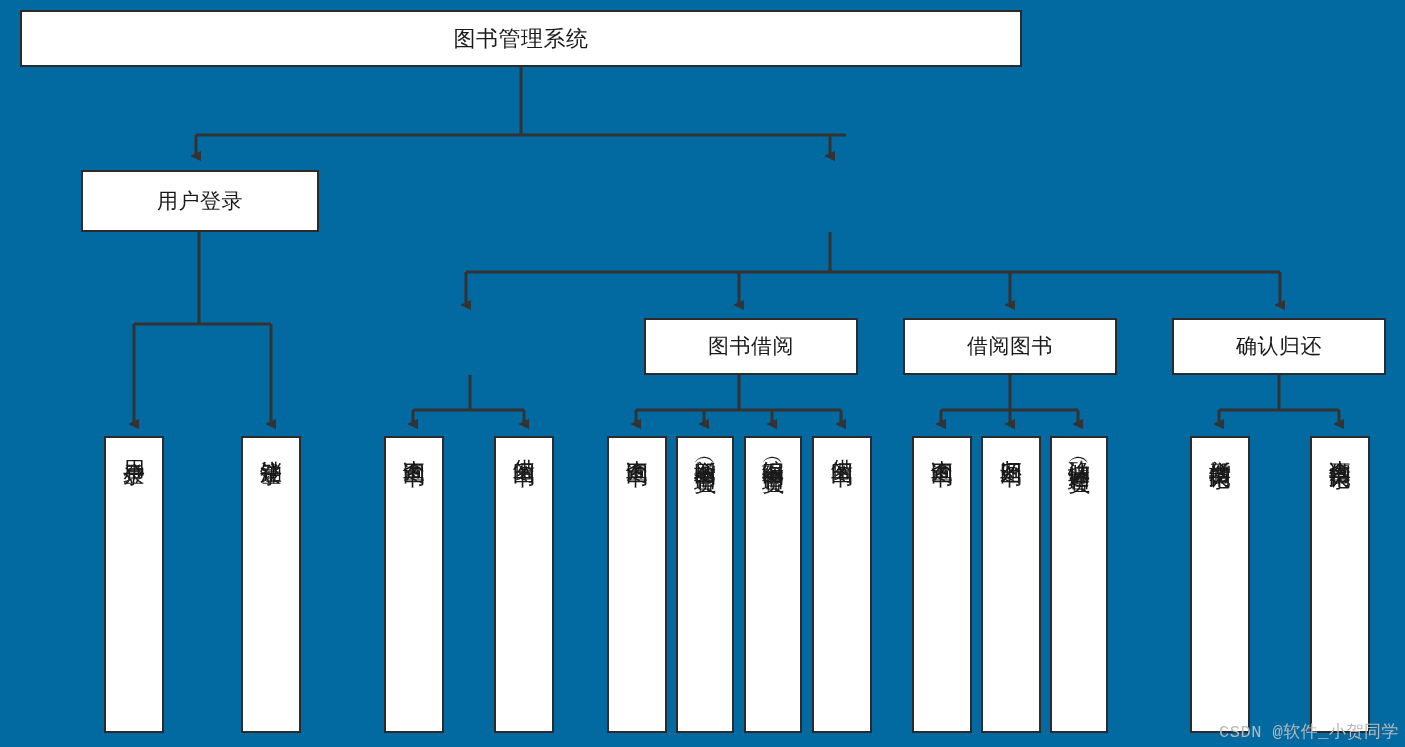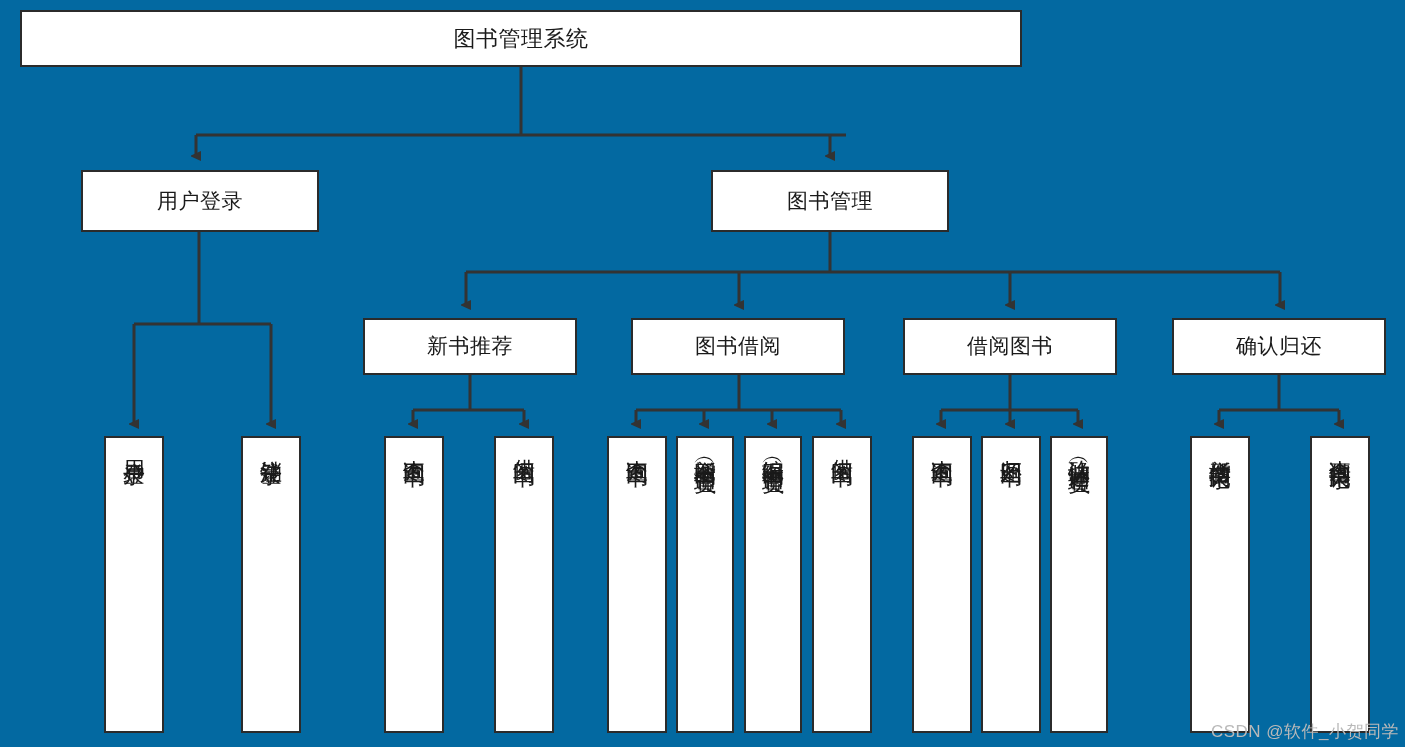--- a/index.html
+++ b/index.html
@@ -61,20 +61,21 @@
     margin: 0 auto;
   }
   .watermark {
     position: absolute;
     right: 6px;
     bottom: 4px;
     font-size: 17px;
     color: #b9b9b9;
     white-space: nowrap;
     letter-spacing: 0.5px;
+    font-family: Liberation Mono, monospace;
   }
 </style>
 </head>
 <body>
 
 <div id="canvas">
 
   <svg class="connectors" viewBox="0 0 1405 747" xmlns="http://www.w3.org/2000/svg">
     <defs>
       <marker id="arrow" markerWidth="10" markerHeight="10" refX="5" refY="5" orient="auto" markerUnits="userSpaceOnUse">
@@ -127,29 +128,23 @@
   </svg>
 
   <div class="node root horiz" style="left:20px; top:10px; width:1002px; height:57px;">
     <span class="lbl">图书管理系统</span>
   </div>
 
   <div class="node horiz" style="left:81px; top:170px; width:238px; height:62px;">
     <span class="lbl">用户登录</span>
   </div>
 
-  <div class="node horiz" style="left:711px; top:170px; width:238px; height:62px;">
-    <span class="lbl">图书管理</span>
-  </div>
-
-  <div class="node horiz" style="left:363px; top:318px; width:214px; height:57px;">
-    <span class="lbl">新书推荐</span>
-  </div>
-
-  <div class="node horiz" style="left:631px; top:318px; width:214px; height:57px;">
+
+
+  <div class="node horiz" style="left:644px; top:318px; width:214px; height:57px;">
     <span class="lbl">图书借阅</span>
   </div>
 
   <div class="node horiz" style="left:903px; top:318px; width:214px; height:57px;">
     <span class="lbl">借阅图书</span>
   </div>
 
   <div class="node horiz" style="left:1172px; top:318px; width:214px; height:57px;">
     <span class="lbl">确认归还</span>
   </div>

